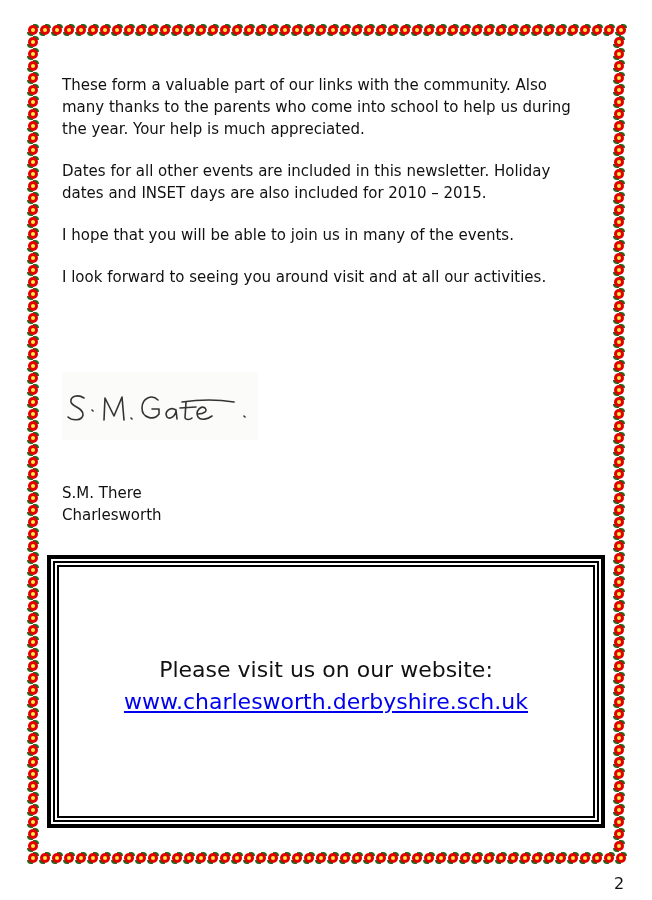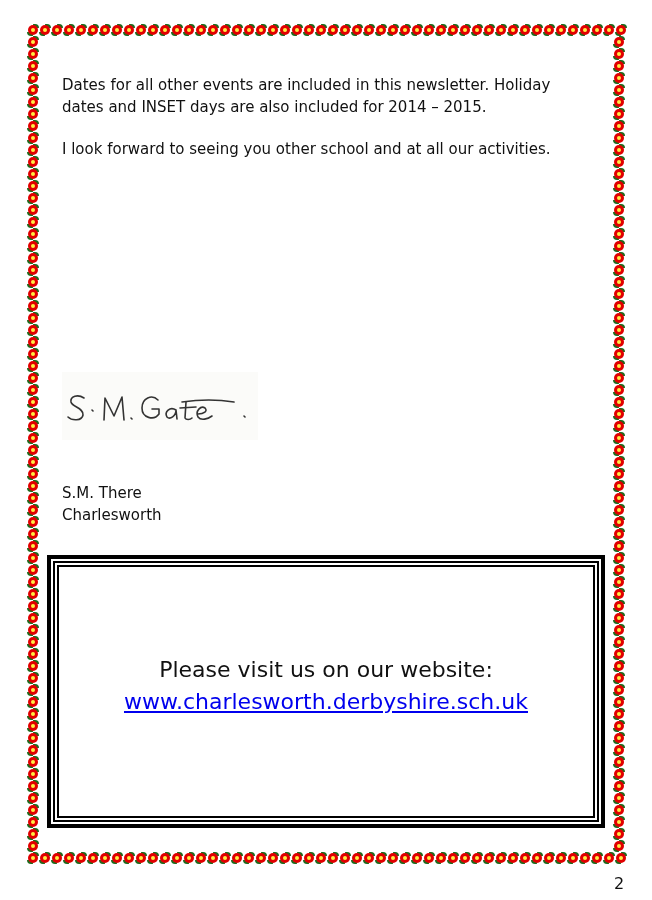--- a/index.html
+++ b/index.html
@@ -1490,22 +1490,24 @@
     </div>
     <div class="flower">
       <div class="leaf l1" style="background:#1e6b1e"></div>
       <div class="leaf l2" style="background:#1e6b1e"></div>
       <div class="petals" style="background:#e00000"></div>
       <div class="center" style="background:#ffee44"></div>
     </div>
   </div>
 
 <div class="content">
-  <p>Dates for all other events are included in this newsletter. Holiday dates and INSET days are also included for 2014 – 2015.</p>
-  <p>I look forward to seeing you other school and at all our activities.</p>
+  <p>These form a valuable part of our links with the community. Also many thanks to the parents who come into school to help us during the year. Your help is much appreciated.</p>
+  <p>Dates for all other events are included in this newsletter. Holiday dates and INSET days are also included for 2010 – 2015.</p>
+  <p>I hope that you will be able to join us in many of the events.</p>
+  <p>I look forward to seeing you around visit and at all our activities.</p>
 </div>
 
 <div class="signature">
   <svg width="196" height="68" viewBox="0 0 196 68">
     <g fill="none" stroke="#333" stroke-width="1.6" stroke-linecap="round" stroke-linejoin="round">
 
       <path d="M22 26 C16 22, 8 24, 9 30 C10 35, 22 36, 21 43 C20 49, 10 49, 6 45"></path>
 
       <path d="M30 38 l1 1"></path>
 

